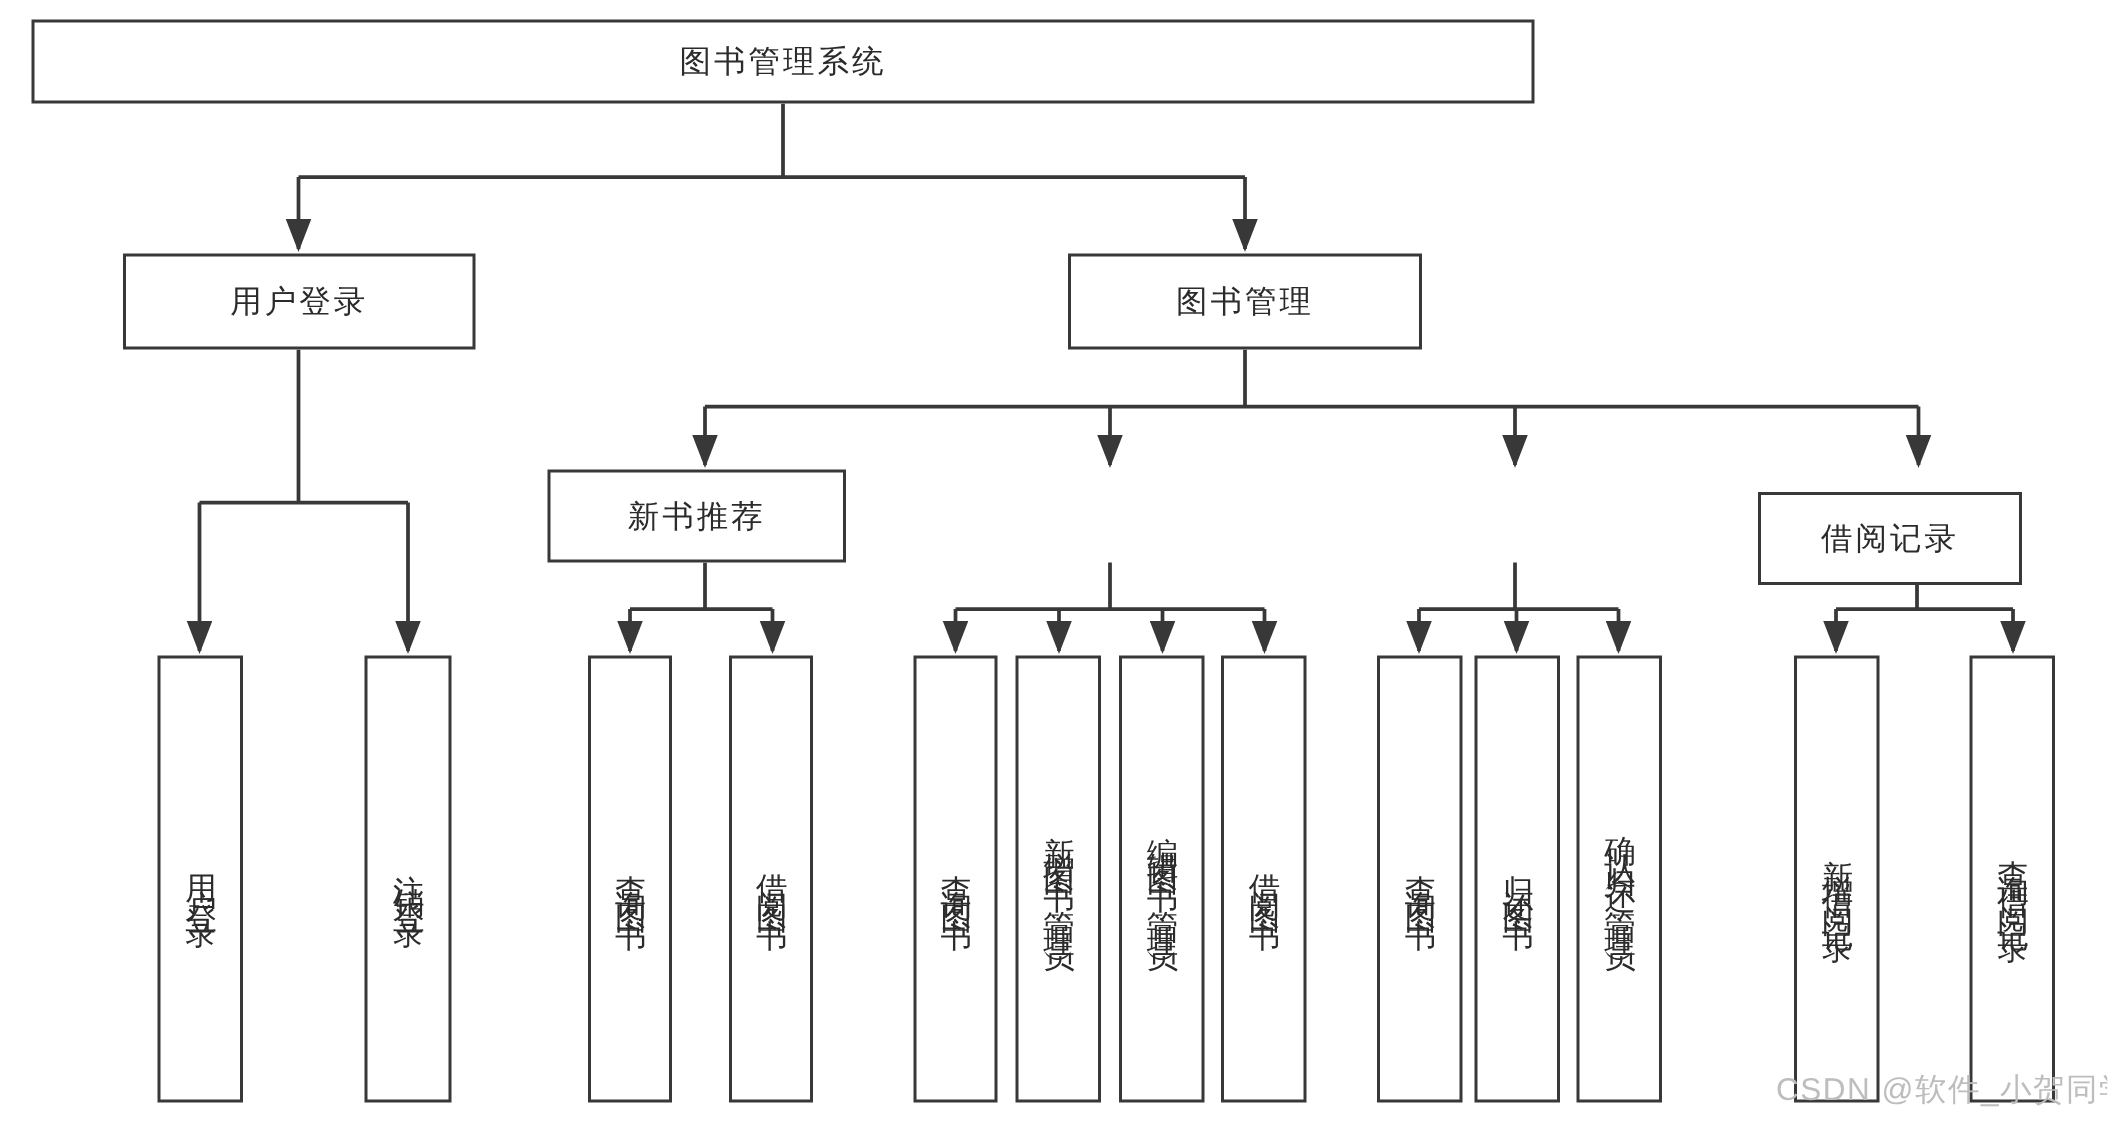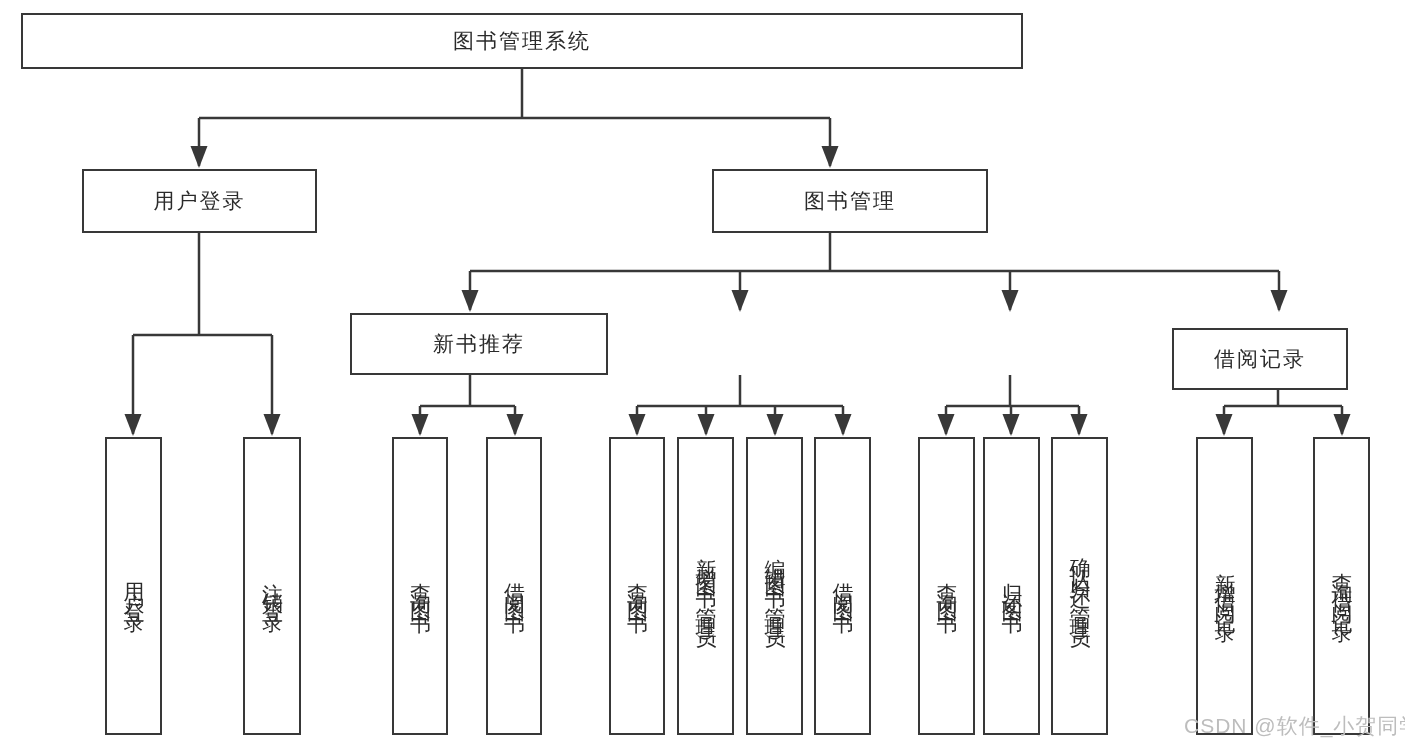--- a/index.html
+++ b/index.html
@@ -36,21 +36,20 @@
     box-sizing: border-box;
     border: 2.5px solid var(--line, #383838);
     background: #ffffff;
     display: flex;
     align-items: center;
     justify-content: center;
     color: var(--text, #2b2b2b);
     font-size: 21px;
     letter-spacing: 2px;
     white-space: nowrap;
-    font-family: Liberation Serif, serif;
   }
   .leaf { letter-spacing: 0; }
   .vtext {
     writing-mode: vertical-rl;
     text-orientation: mixed;
     letter-spacing: 10px;
     font-size: 21px;
     line-height: 1;
     white-space: nowrap;
   }
@@ -103,23 +102,23 @@
     <path class="cline" d="M946,406 V434" marker-end="url(#arrowhead)"></path>
     <path class="cline" d="M1011,406 V434" marker-end="url(#arrowhead)"></path>
     <path class="cline" d="M1079,406 V434" marker-end="url(#arrowhead)"></path>
     <path class="cline" d="M1224,406 V434" marker-end="url(#arrowhead)"></path>
     <path class="cline" d="M1342,406 V434" marker-end="url(#arrowhead)"></path>
   </svg>
 
   <div class="node" style="left:21px;top:13px;width:1002px;height:56px">图书管理系统</div>
 
   <div class="node" style="left:82px;top:169px;width:235px;height:64px">用户登录</div>
-  <div class="node" style="left:712px;top:169px;width:276px;height:64px">图书管理</div>
+  <div class="node" style="left:712px;top:169px;width:236px;height:64px">图书管理</div>
 
-  <div class="node" style="left:350px;top:313px;width:258px;height:62px">新书推荐</div>
+  <div class="node" style="left:365px;top:313px;width:199px;height:62px">新书推荐</div>
   <div class="node" style="left:1172px;top:328px;width:176px;height:62px">借阅记录</div>
 
   <div class="node leaf" style="left:105px;top:437px;width:57px;height:298px">
     <span class="vtext">用户登录</span>
   </div>
   <div class="node leaf" style="left:243px;top:437px;width:58px;height:298px">
     <span class="vtext">注销登录</span>
   </div>
   <div class="node leaf" style="left:392px;top:437px;width:56px;height:298px">
     <span class="vtext">查询图书</span>

